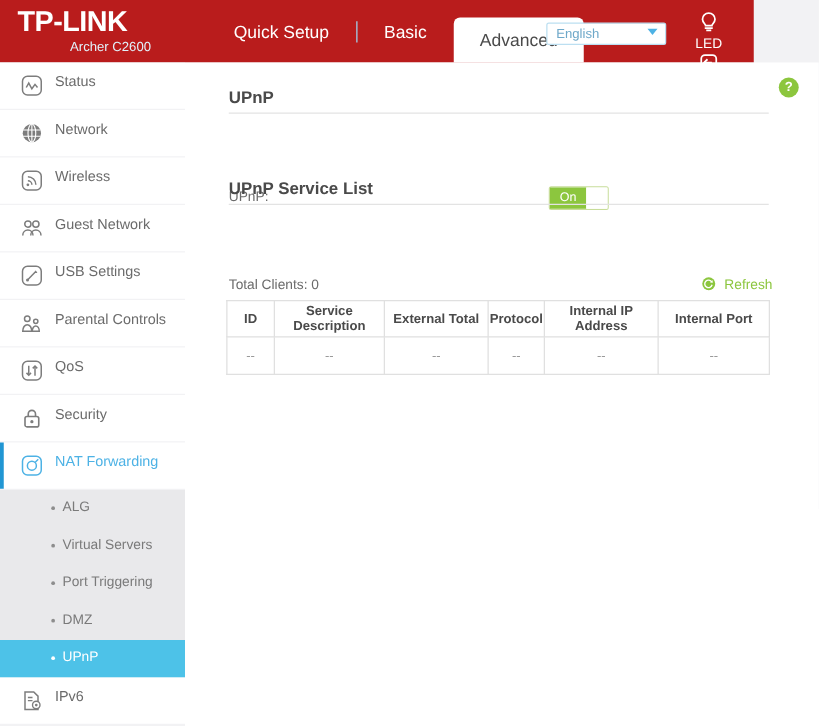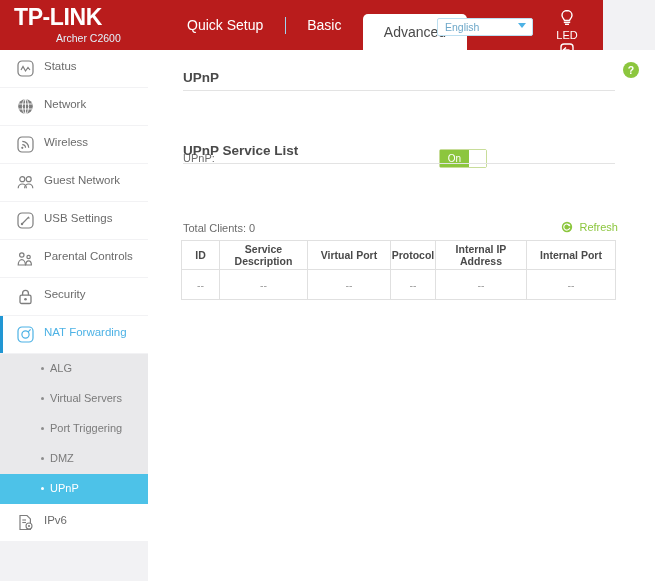--- a/index.html
+++ b/index.html
@@ -346,20 +346,32 @@
       <svg width="19" height="19" viewBox="0 0 19 19">
         <circle cx="5.8" cy="6" r="2.2" fill="none" stroke="#7d7d7d" stroke-width="1.2"></circle>
         <circle cx="12.6" cy="8" r="1.7" fill="none" stroke="#7d7d7d" stroke-width="1.2"></circle>
         <path d="M2.2 16c0-3 1.6-5.3 3.6-5.3S9.4 13 9.4 16z" fill="none" stroke="#7d7d7d" stroke-width="1.2"></path>
         <path d="M9.8 16c0-2.4 1.2-4.2 2.8-4.2S15.4 13.6 15.4 16z" fill="none" stroke="#7d7d7d" stroke-width="1.2"></path>
       </svg>
     </span>
     <span class="nlabel">Parental Controls</span>
   </div>
 
+  <div class="navitem">
+    <span class="nicon">
+      <svg width="19" height="19" viewBox="0 0 19 19">
+        <rect x="2" y="2" width="15" height="15" rx="4" fill="none" stroke="#7d7d7d" stroke-width="1.2"></rect>
+        <line x1="7" y1="5.5" x2="7" y2="13" stroke="#7d7d7d" stroke-width="1.2"></line>
+        <polyline points="5.2,11.3 7,13.2 8.8,11.3" fill="none" stroke="#7d7d7d" stroke-width="1.2"></polyline>
+        <line x1="12" y1="13.5" x2="12" y2="6" stroke="#7d7d7d" stroke-width="1.2"></line>
+        <polyline points="10.2,7.7 12,5.8 13.8,7.7" fill="none" stroke="#7d7d7d" stroke-width="1.2"></polyline>
+      </svg>
+    </span>
+    <span class="nlabel">QoS</span>
+  </div>
 
   <div class="navitem">
     <span class="nicon">
       <svg width="19" height="19" viewBox="0 0 19 19">
         <rect x="4" y="8.2" width="11" height="8.3" rx="1.6" fill="none" stroke="#7d7d7d" stroke-width="1.3"></rect>
         <path d="M6.6 8.2V6.2a2.9 2.9 0 0 1 5.8 0v2" fill="none" stroke="#7d7d7d" stroke-width="1.3"></path>
         <circle cx="9.5" cy="12.3" r="1.3" fill="#7d7d7d"></circle>
       </svg>
     </span>
     <span class="nlabel">Security</span>
@@ -449,21 +461,21 @@
         <col style="width:88px">
         <col style="width:83px">
       <col style="width:45px">
         <col style="width:91px">
         <col style="width:89px">
     </colgroup>
     <thead>
       <tr>
         <th>ID</th>
         <th>Service Description</th>
-        <th>Virtual Port</th>
+        <th>External Total</th>
         <th>Protocol</th>
         <th>Internal IP Address</th>
         <th>Internal Port</th>
       </tr>
     </thead>
     <tbody>
       <tr>
         <td>--</td>
         <td>--</td>
         <td>--</td>

